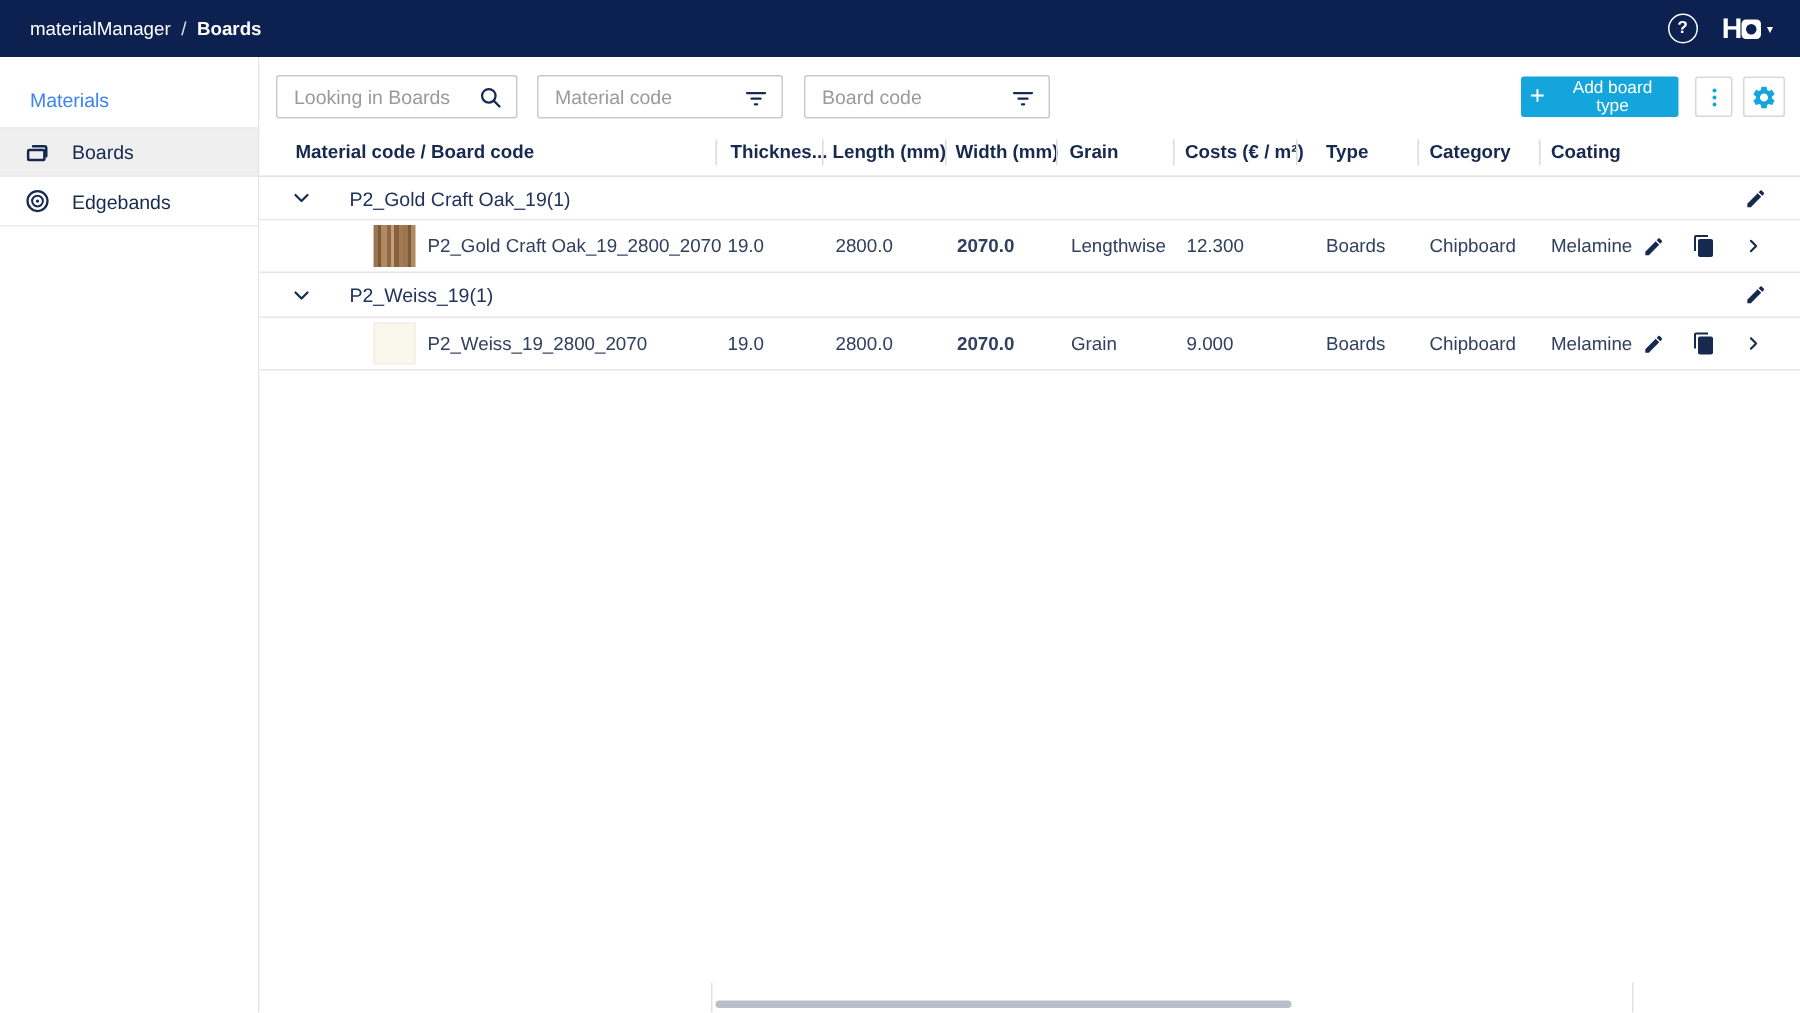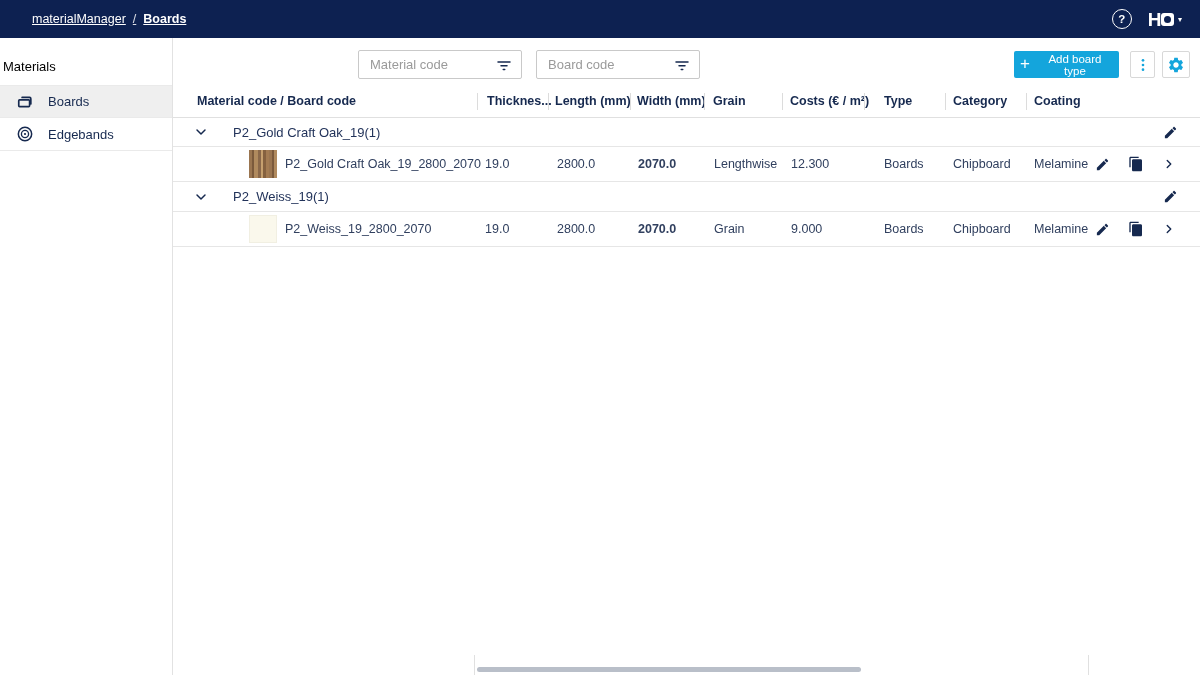--- a/index.html
+++ b/index.html
@@ -1,35 +1,35 @@
 <!DOCTYPE html>
 <html><head>
 <meta charset="utf-8">
 <style>
   html,body{margin:0;padding:0;background:#fff;}
   body{width:1200px;height:675px;overflow:hidden;font-family:"Liberation Sans",sans-serif;}
   #screen{position:relative;width:1200px;height:675px;background:#fff;}
 
   
   .topbar{position:absolute;left:0;top:0;width:1200px;height:38px;background:#0d2151;display:flex;align-items:center;color:#fff;}
-  .crumbs{margin-left:32px;font-size:12.5px;display:flex;align-items:flex-start;gap:7px;text-decoration:underline;}
+  .crumbs{margin-left:20px;font-size:12.5px;display:flex;align-items:flex-start;gap:7px;}
   .crumb-app{font-weight:400;}
   .crumb-sep{opacity:.85;}
   .crumb-page{font-weight:700;}
   .topbar-right{margin-left:auto;margin-right:18px;display:flex;align-items:center;gap:16px;}
   .help{width:18px;height:18px;border:1.7px solid #fff;border-radius:50%;display:flex;align-items:center;justify-content:center;font-size:11.5px;font-weight:700;cursor:pointer;}
   .logo{display:flex;align-items:center;cursor:pointer;}
   .logo-h{font-weight:700;font-size:19px;line-height:1;letter-spacing:-1.5px;margin-right:1px;}
   .logo-sq{width:13px;height:13px;background:#fff;border-radius:3px;display:inline-flex;align-items:center;justify-content:center;}
   .logo-dot{width:7px;height:7px;background:#0d2151;border-radius:50%;}
   .logo-caret{font-size:8px;margin-left:4px;}
 
   
   .sidebar{position:absolute;left:0;top:38px;width:172px;bottom:0;background:#fff;border-right:1px solid #e2e2e2;}
-  .side-section{color:#000000;font-size:13px;padding:21px 14px 11px 3px;}
+  .side-section{color:#3b82f6;font-size:13px;padding:21px 14px 11px 20px;}
   .side-item{height:33px;display:flex;align-items:center;gap:13px;padding-left:15px;border-bottom:1px solid #eaeaea;color:#16294f;font-size:13px;cursor:pointer;box-sizing:border-box;}
   .side-item.first{border-top:1px solid #eaeaea;}
   .side-item.selected{background:#efefef;}
   .side-ic{display:flex;color:#16294f;}
 
   
   .main{position:absolute;left:173px;top:38px;right:0;bottom:0;background:#fff;}
 
   .input{position:absolute;top:12px;height:29px;border:1px solid #c9c9c9;border-radius:2px;display:flex;align-items:center;box-sizing:border-box;background:#fff;}
   .input input{border:0;outline:0;flex:1;margin-left:9px;font-size:13px;font-family:"Liberation Sans",sans-serif;color:#444;min-width:0;background:transparent;}
@@ -127,20 +127,29 @@
           <circle cx="12" cy="12" r="4.3" stroke-width="1.6"></circle>
           <circle cx="12" cy="12" r="1.3" fill="currentColor" stroke="none"></circle>
         </svg>
       </span>
       <span>Edgebands</span>
     </div>
   </div>
 
   <div class="main">
 
+    <div class="input" id="search-box">
+      <input type="text" placeholder="Looking in Boards" style="">
+      <span class="ic">
+        <svg width="18" height="18" viewBox="0 0 24 24" fill="none" stroke="currentColor" stroke-width="2" stroke-linecap="round">
+          <circle cx="10.5" cy="10.5" r="6"></circle>
+            <line x1="15" y1="15" x2="20" y2="20"></line>
+        </svg>
+      </span>
+    </div>
 
     <div class="input" id="material-box">
       <input type="text" placeholder="Material code" style="">
       <span class="ic">
         <svg width="18" height="18" viewBox="0 0 24 24" stroke="currentColor" stroke-width="2" stroke-linecap="round">
           <line x1="4" y1="8" x2="20" y2="8"></line>
             <line x1="8" y1="13" x2="16" y2="13"></line>
             <line x1="11" y1="18" x2="13" y2="18"></line>
         </svg>
       </span>

